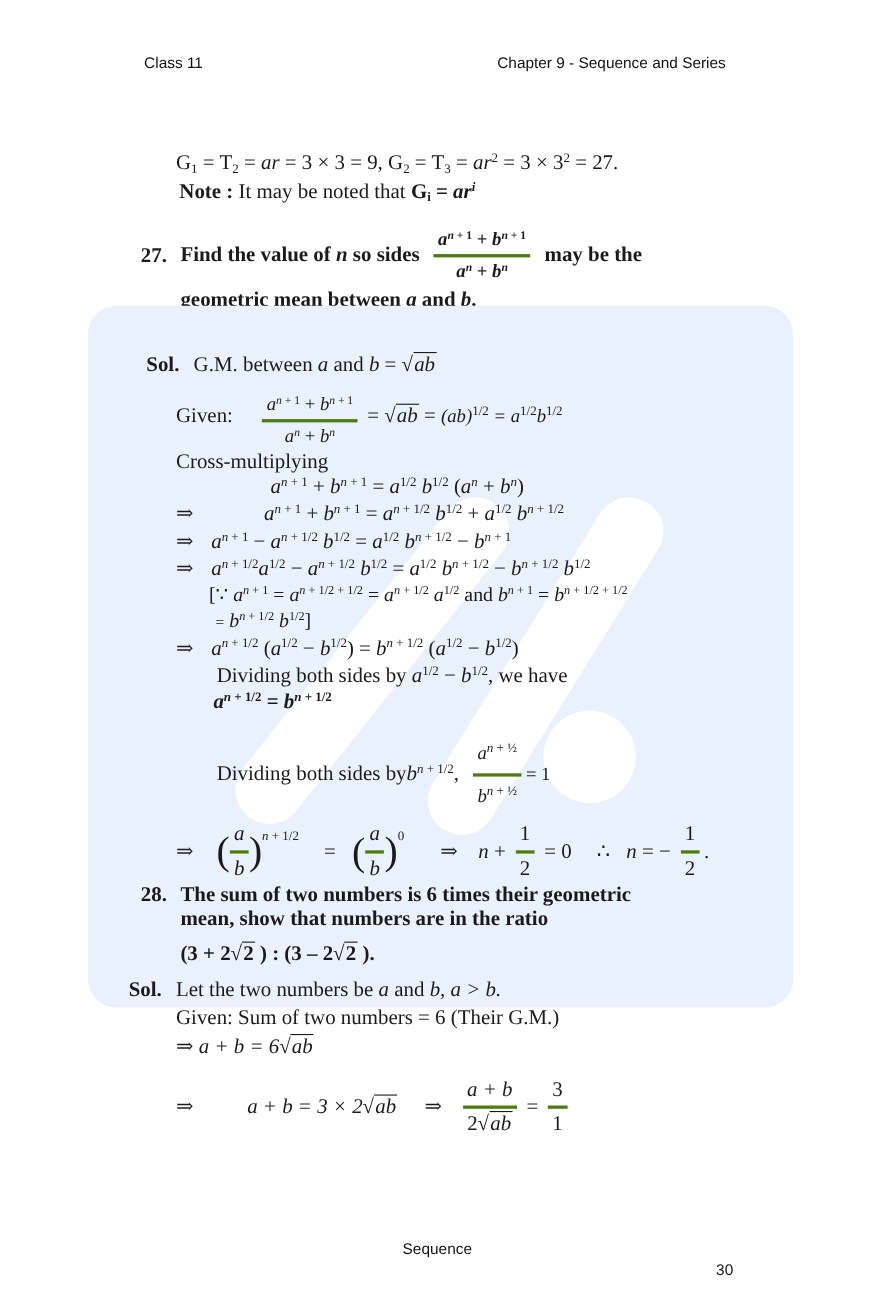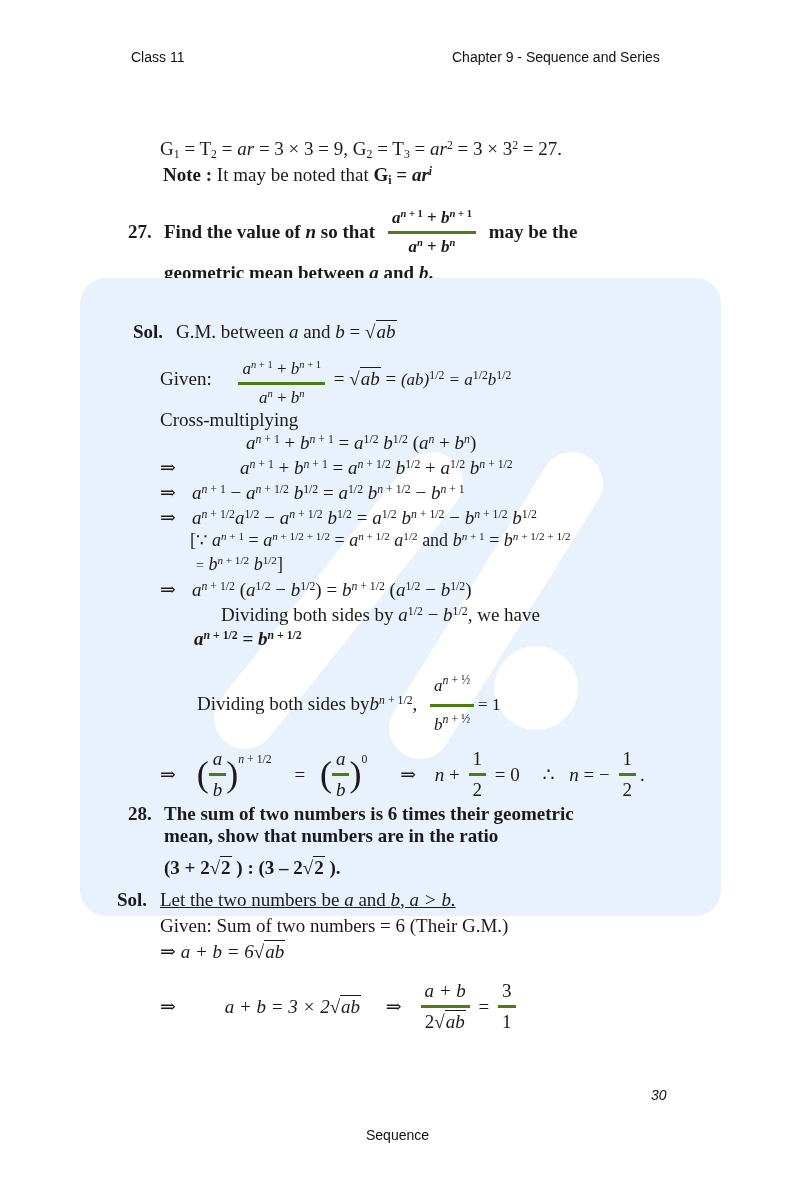--- a/index.html
+++ b/index.html
@@ -29,21 +29,21 @@
 <div class="hdr" style="left:452px; top:49px;">Chapter 9 - Sequence and Series</div>
 
 <div class="line" style="left:160px; top:139px;">
   <span>G</span><sub>1</sub><span> = T</span><sub>2</sub><span> = </span><i>ar</i><span> = 3 × 3 = 9, G</span><sub>2</sub><span> = T</span><sub>3</sub><span> = </span><i>ar</i><sup>2</sup><span> = 3 × 3</span><sup>2</sup><span> = 27.</span>
 </div>
 <div class="line" style="left:163px; top:165px;">
   <span class="b">Note :</span><span> It may be noted that </span><span class="b">G</span><sub class="b">i</sub><span class="b"> = </span><i class="b">ar</i><sup class="b i">i</sup>
 </div>
 
 <div class="line b" style="left:128px; top:208px; height:44px;">
-  <span style="display:inline-block; width:36px;">27.</span><span>Find the value of </span><i>n</i><span> so that </span>
+  <span style="display:inline-block; width:36px;">27.</span><span>Find the value of </span><i>n</i><span> so sides </span>
   <span class="frac" style="font-size:17px; margin:0 8px; vertical-align:-14px;">
     <span class="num"><i>a</i><sup><i>n</i> + 1</sup> + <i>b</i><sup><i>n</i> + 1</sup></span>
     <span class="den"><i>a</i><sup><i>n</i></sup> + <i>b</i><sup><i>n</i></sup></span>
   </span>
   <span>may be the</span>
 </div>
 <div class="line b" style="left:164px; top:263px;">
   <span>geometric mean between </span><i>a</i><span> and </span><i>b</i><span>.</span>
 </div>
 
@@ -93,21 +93,21 @@
   <span>[∵</span> <i>a</i><sup><i>n</i> + 1</sup> = <i>a</i><sup><i>n</i> + 1/2 + 1/2</sup> = <i>a</i><sup><i>n</i> + 1/2</sup> <i>a</i><sup>1/2</sup> <span>and</span> <i>b</i><sup><i>n</i> + 1</sup> = <i>b</i><sup><i>n</i> + 1/2 + 1/2</sup>
 </div>
 <div class="line" style="left:196px; top:555px; font-size:18px;">
   <span class="small">=</span> <i>b</i><sup><i>n</i> + 1/2</sup> <i>b</i><sup>1/2</sup>]
 </div>
 
 <div class="line" style="left:160px; top:580px;">
   <span class="arrow">⇒</span><i>a</i><sup><i>n</i> + 1/2</sup> (<i>a</i><sup>1/2</sup> − <i>b</i><sup>1/2</sup>) = <i>b</i><sup><i>n</i> + 1/2</sup> (<i>a</i><sup>1/2</sup> − <i>b</i><sup>1/2</sup>)
 </div>
 
-<div class="line" style="left:197px; top:605px;margin-left:24px;">
+<div class="line" style="left:197px; top:605px;">
   <span>Dividing both sides by </span><i>a</i><sup>1/2</sup> − <i>b</i><sup>1/2</sup><span>, we have</span>
 </div>
 
 <div class="line" style="left:194px; top:629px;font-weight:bold;">
   <i>a</i><sup><i>n</i> + 1/2</sup> = <i>b</i><sup><i>n</i> + 1/2</sup>
 </div>
 
 <div class="line" style="left:197px; top:672px; height:60px;">
   <span style="display:inline-block; margin-top:22px;">Dividing both sides by </span><i>b</i><sup><i>n</i> + 1/2</sup>,
   <span class="frac" style="font-size:17px; vertical-align:-20px; margin-left:8px;">
@@ -131,30 +131,30 @@
 </div>
 
 <div class="line b" style="left:128px; top:804px;">
   <span style="display:inline-block; width:36px;">28.</span><span>The sum of two numbers is 6 times their geometric</span>
 </div>
 <div class="line b" style="left:164px; top:826px;">mean, show that numbers are in the ratio</div>
 <div class="line b" style="left:164px; top:858px;">
   <span>(3 + 2</span><span class="sqrt">√<span class="rad" style="font-style:normal;">2</span></span> <span>) : (3 – 2</span><span class="sqrt">√<span class="rad" style="font-style:normal;">2</span></span> <span>).</span>
 </div>
 
-<div class="line" style="left:117px; top:890px;text-decoration:underline;">
+<div class="line" style="left:117px; top:890px;">
   <span class="b" style="display:inline-block; width:43px;">Sol.</span><span>Let the two numbers be </span><i>a</i><span> and </span><i>b</i><span class="i">, a &gt; b.</span>
 </div>
 <div class="line" style="left:160px; top:916px;text-align:center;">Given: Sum of two numbers = 6 (Their G.M.)</div>
 <div class="line" style="left:160px; top:942px;">
   <span>⇒</span> <i>a + b = 6</i><span class="sqrt">√<span class="rad">ab</span></span>
 </div>
 <div class="line" style="left:160px; top:980px; height:52px;">
   <span style="vertical-align:middle;">⇒</span>
   <span style="margin-left:44px; vertical-align:middle;" class="i">a + b = 3 × 2</span><span class="sqrt" style="vertical-align:middle;">√<span class="rad">ab</span></span>
   <span style="margin-left:20px; vertical-align:middle;">⇒</span>
   <span class="frac" style="margin-left:14px;"><span class="num i">a + b</span><span class="den"><span>2</span><span class="sqrt">√<span class="rad">ab</span></span></span></span>
   <span style="vertical-align:middle;">=</span>
   <span class="frac"><span class="num">3</span><span class="den">1</span></span>
 </div>
 
 <div class="hdr" style="left:366px; top:1127px;">Sequence</div>
-<div class="hdr" style="left:651px; top:1087px;font-style:italic;">30</div>
+<div class="hdr" style="left:651px; top:1146px;">30</div>
 
 </body></html>

